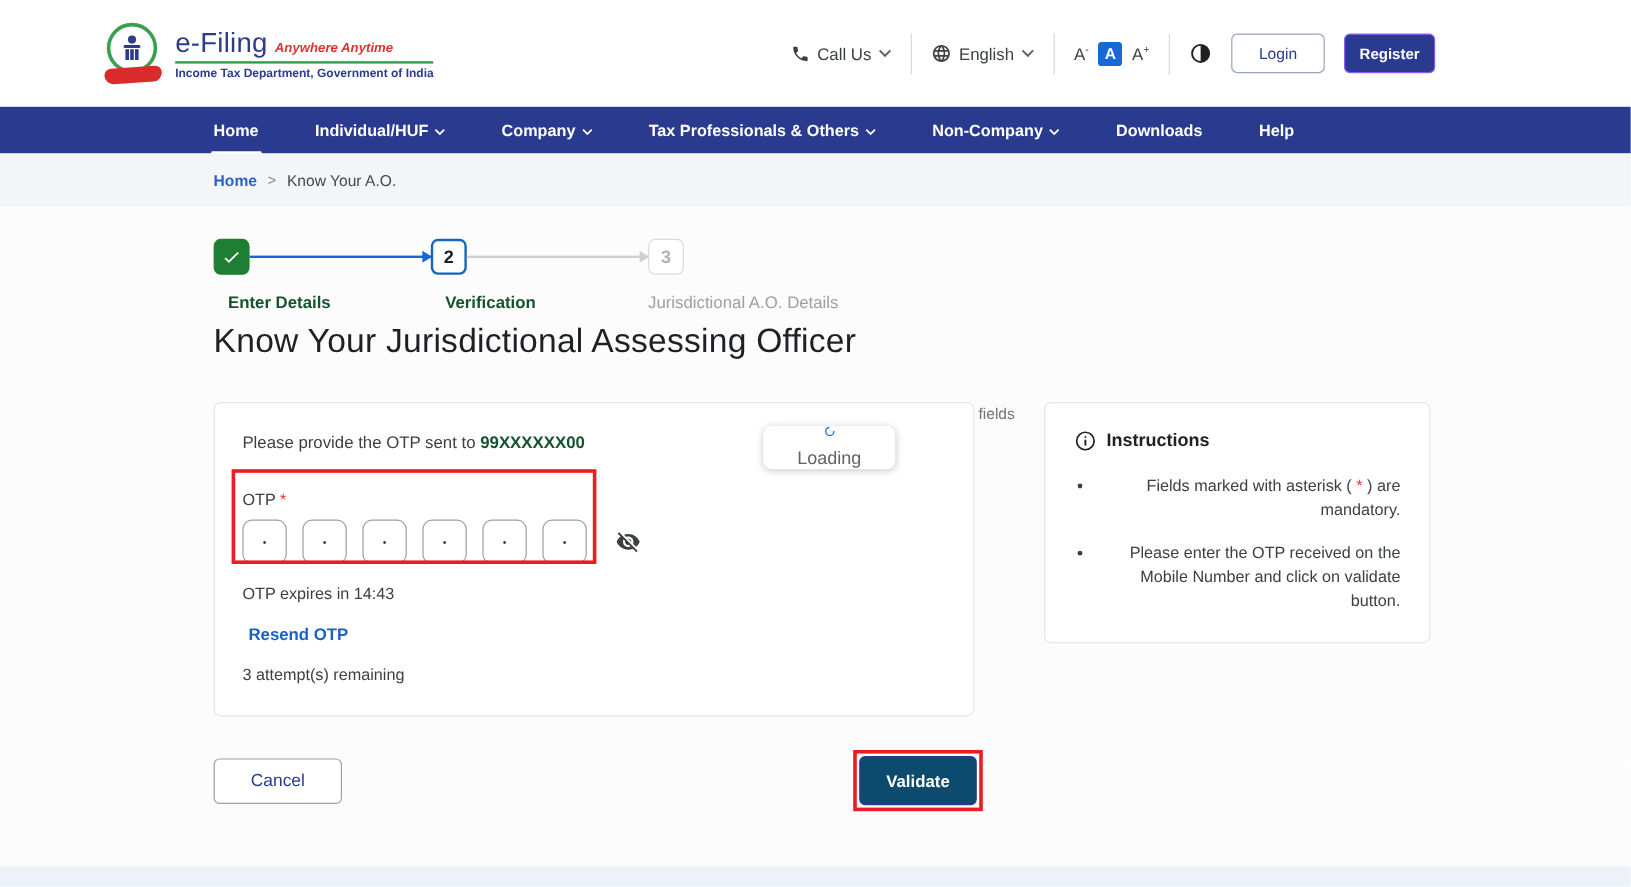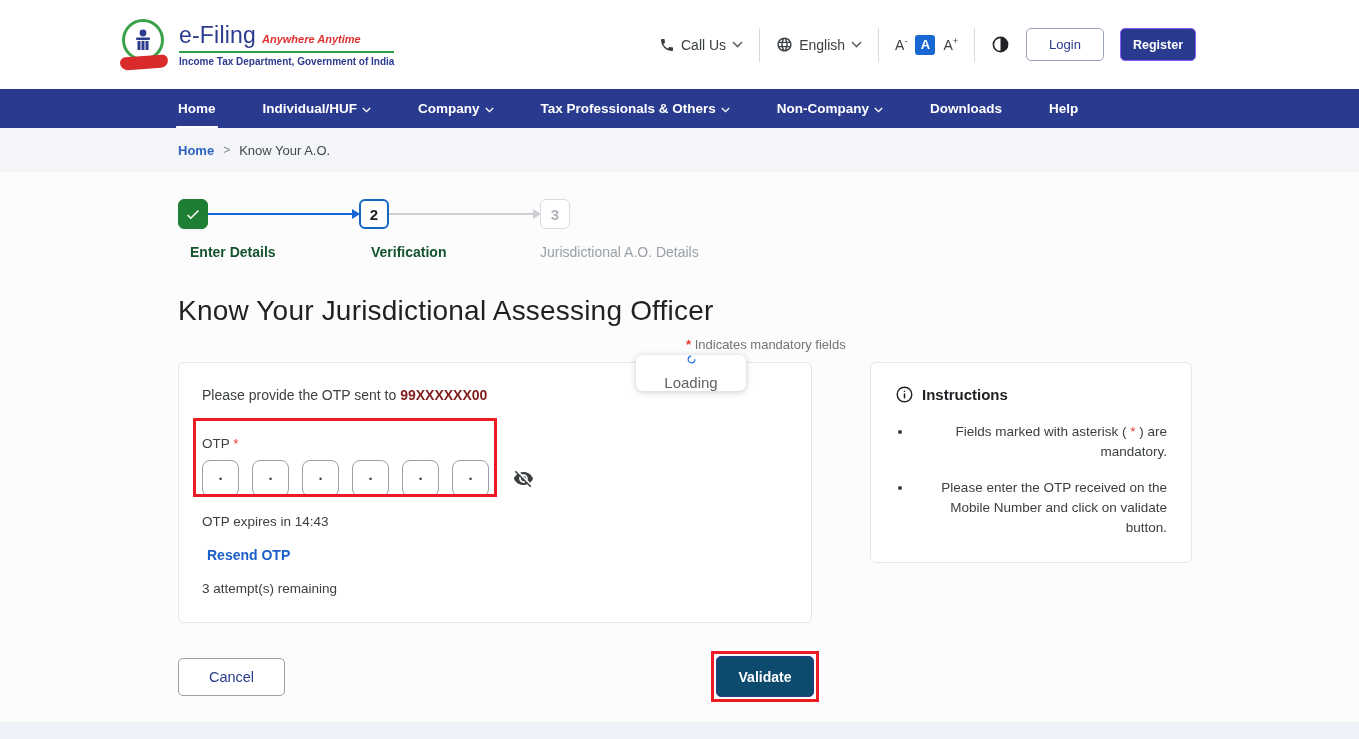--- a/index.html
+++ b/index.html
@@ -8,21 +8,21 @@
     font-family:"Liberation Sans", sans-serif;
     background:#ffffff;
     position:relative;
     overflow:hidden;
     color:#202124;
   }
   
   .header {
     height:89px; background:#fff;
     display:flex; align-items:center; justify-content:space-between;
-    padding:0 163px 0 120px;
+    padding:0 163px 0 87px;
   }
   .logo { display:flex; align-items:center; gap:11px; }
   .emblem { position:relative; width:48px; height:52px; flex:0 0 auto; }
   .emblem .ring {
     position:absolute; left:2px; top:0; width:42px; height:42px;
     border:3px solid #3aa04a; border-radius:50%; background:#fff;
     display:flex; align-items:center; justify-content:center;
   }
   .emblem .ribbon {
     position:absolute; left:0; bottom:2px; width:48px; height:13px;
@@ -96,41 +96,41 @@
   .connector.blue { background:#1565d8; }
   .connector.gray { background:#ccd0d6; }
   .connector::after {
     content:""; position:absolute; right:-1px; top:-4px;
     border-left:8px solid; border-top:5px solid transparent; border-bottom:5px solid transparent;
   }
   .connector.blue::after { border-left-color:#1565d8; }
   .connector.gray::after { border-left-color:#ccd0d6; }
   
   .page-title {
-    margin:66px 0 0 178px; font-size:28px; font-weight:500; color:#1f2023; letter-spacing:.2px;
+    margin:39px 0 0 178px; font-size:28px; font-weight:500; color:#1f2023; letter-spacing:.2px;
   }
   .mandatory-note { position:absolute; left:686px; top:209px; font-size:13px; color:#70757a; }
   .mandatory-note .star { color:#e53935; font-weight:700; }
   
   .toast {
     position:absolute; left:636px; top:227px; width:110px; height:36px; background:#fff;
     border-radius:7px; box-shadow:0 1px 6px rgba(60,64,67,.28);
     display:flex; align-items:center; justify-content:center; gap:10px; z-index:6;flex-direction:column;
   }
   .toast-label { font-size:15px; color:#5f6368; }
   .spinner { width:17px; height:17px; animation:spin 1s linear infinite; }
   @keyframes spin { to { transform:rotate(360deg);} }
   
   .cards-row { display:flex; margin:35px 0 0 178px; align-items:flex-start; }
   .otp-card {
     width:634px; min-height:247px; background:#fff; border:1px solid #e3e6ea; border-radius:6px;
     position:relative; padding:24px 23px 26px 23px;
   }
   .otp-prompt { font-size:14px; color:#3c4043; }
-  .otp-prompt b { color:#7f1d1d; }
+  .otp-prompt b { color:#14532d; }
   .otp-label { margin-top:33px; font-size:13.5px; color:#3c4043; }
   .otp-label .star { color:#e53935; }
   .otp-row { margin-top:9px; display:flex; align-items:center; gap:13px; }
   .otp-box {
     width:37px; height:37px; border:1px solid #9aa0a6; border-radius:8px; background:#fff;
     display:flex; align-items:center; justify-content:center;
     font-size:9px; color:#3c4043; cursor:text;
   }
   .eye-btn { margin-left:11px; cursor:pointer; display:flex; align-items:center; }
   .red-annot-otp {

